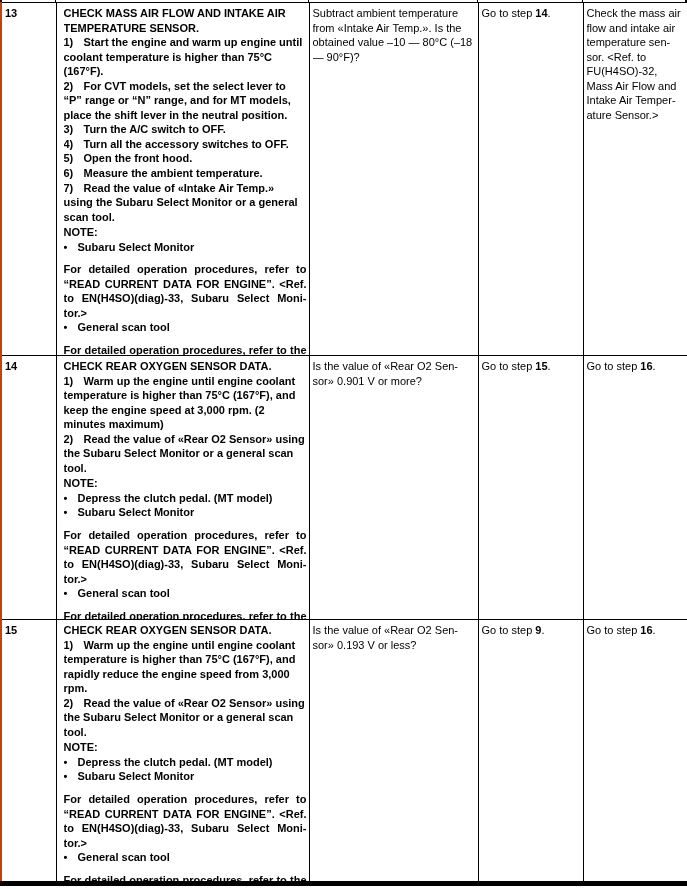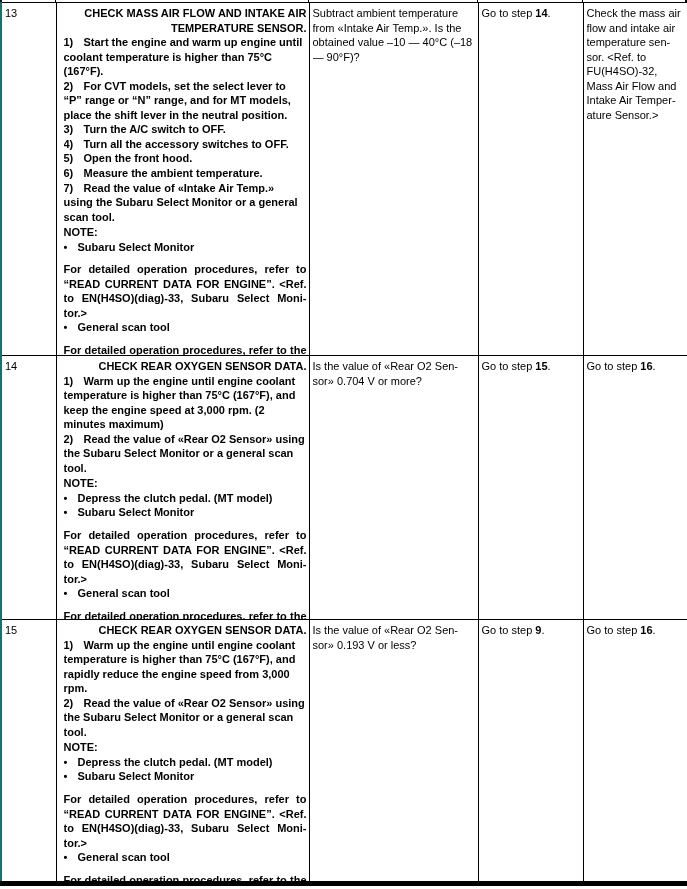--- a/index.html
+++ b/index.html
@@ -8,29 +8,29 @@
     font-family:"Liberation Sans","DejaVu Sans",sans-serif;
     font-size:11px;line-height:14.55px;color:#000;
     overflow:hidden;
   }
   .stub{position:absolute;top:0;height:2px;background:#000;}
   table.diag{
     position:absolute;top:2px;left:0;width:687px;
     border-collapse:collapse;table-layout:fixed;
   }
   td{border:1px solid #000;vertical-align:top;padding:3px 2px 0 3px;}
-  td.c1{border-left:2px solid #0f766e;font-weight:normal;padding-left:3px;}
+  td.c1{border-left:2px solid #c2410c;font-weight:bold;padding-left:3px;}
   td.c2{padding-left:7px;}
   td.c5{border-right:2px solid #b91c1c;}
   tr.r1{height:353px;} tr.r2{height:264px;} tr.r3{height:262px;}
   tr.r3 td{border-bottom:5px solid #000;}
   .clip{overflow:hidden;}
   .clip-r1{height:349px;} .clip-r2{height:260px;} .clip-r3{height:258px;}
   .p{margin:0;font-weight:bold;}
-  .p.title{font-weight:bold;text-align:right;}
+  .p.title{font-weight:bold;}
   .p.justify{text-align:justify;margin-top:8px;}
   .p.note{margin-top:1px;}
   .mk{display:inline-block;}
   .p.item .mk{width:20px;}
   .p.bullet .mk{width:14px;}
   .b{font-weight:bold;}
 </style>
 </head>
 <body>
 
@@ -68,21 +68,21 @@
               <div class="p item"><span class="mk">6)</span>Measure the ambient temperature.</div>
               <div class="p item"><span class="mk">7)</span>Read the value of «Intake Air Temp.» using the Subaru Select Monitor or a general scan tool.</div>
               <div class="p note">NOTE:</div>
               <div class="p bullet"><span class="mk">•</span>Subaru Select Monitor</div>
               <div class="p justify">For detailed operation procedures, refer to “READ CURRENT DATA FOR ENGINE”. &lt;Ref. to EN(H4SO)(diag)-33, Subaru Select Moni-tor.&gt;</div>
               <div class="p bullet"><span class="mk">•</span>General scan tool</div>
               <div class="p justify">For detailed operation procedures, refer to the general scan tool operation manual.</div>
             </div>
       </td>
       <td class="c3">
-        <div class="clip clip-r1">Subtract ambient temperature from «Intake Air Temp.». Is the obtained value –10 — 40°C (–18 — 90°F)?</div>
+        <div class="clip clip-r1">Subtract ambient temperature from «Intake Air Temp.». Is the obtained value –10 — 80°C (–18 — 90°F)?</div>
       </td>
       <td class="c4">
         <div class="clip clip-r1"><span>Go to step </span><span class="b">14</span><span>.</span></div>
       </td>
       <td class="c5">
         <div class="clip clip-r1">Check the mass air flow and intake air temperature sen-sor. &lt;Ref. to FU(H4SO)-32, Mass Air Flow and Intake Air Temper-ature Sensor.&gt;</div>
       </td>
     </tr>
 
     <tr class="r2">
@@ -96,21 +96,21 @@
               <div class="p item"><span class="mk">2)</span>Read the value of «Rear O2 Sensor» using the Subaru Select Monitor or a general scan tool.</div>
               <div class="p note">NOTE:</div>
               <div class="p bullet"><span class="mk">•</span>Depress the clutch pedal. (MT model)</div>
               <div class="p bullet"><span class="mk">•</span>Subaru Select Monitor</div>
               <div class="p justify">For detailed operation procedures, refer to “READ CURRENT DATA FOR ENGINE”. &lt;Ref. to EN(H4SO)(diag)-33, Subaru Select Moni-tor.&gt;</div>
               <div class="p bullet"><span class="mk">•</span>General scan tool</div>
               <div class="p justify">For detailed operation procedures, refer to the general scan tool operation manual.</div>
             </div>
       </td>
       <td class="c3">
-        <div class="clip clip-r2">Is the value of «Rear O2 Sen-sor» 0.704 V or more?</div>
+        <div class="clip clip-r2">Is the value of «Rear O2 Sen-sor» 0.901 V or more?</div>
       </td>
       <td class="c4">
         <div class="clip clip-r2"><span>Go to step </span><span class="b">15</span><span>.</span></div>
       </td>
       <td class="c5">
         <div class="clip clip-r2"><span>Go to step </span><span class="b">16</span><span>.</span></div>
       </td>
     </tr>
 
     <tr class="r3">

